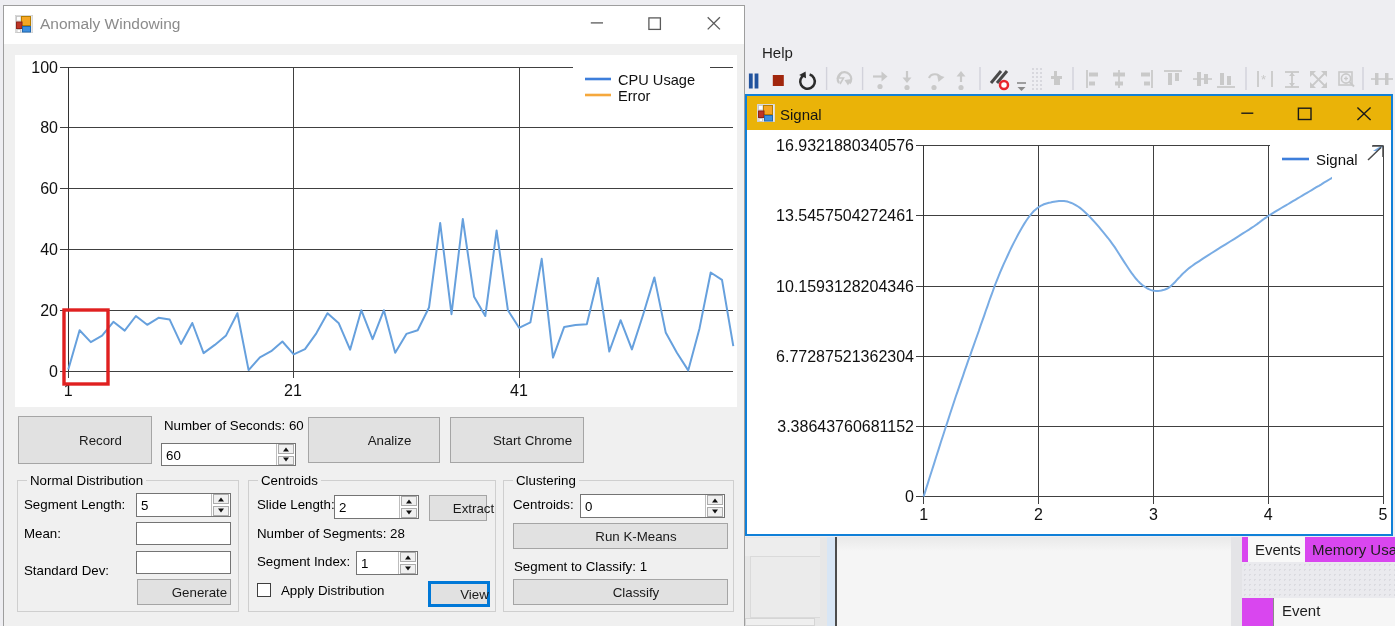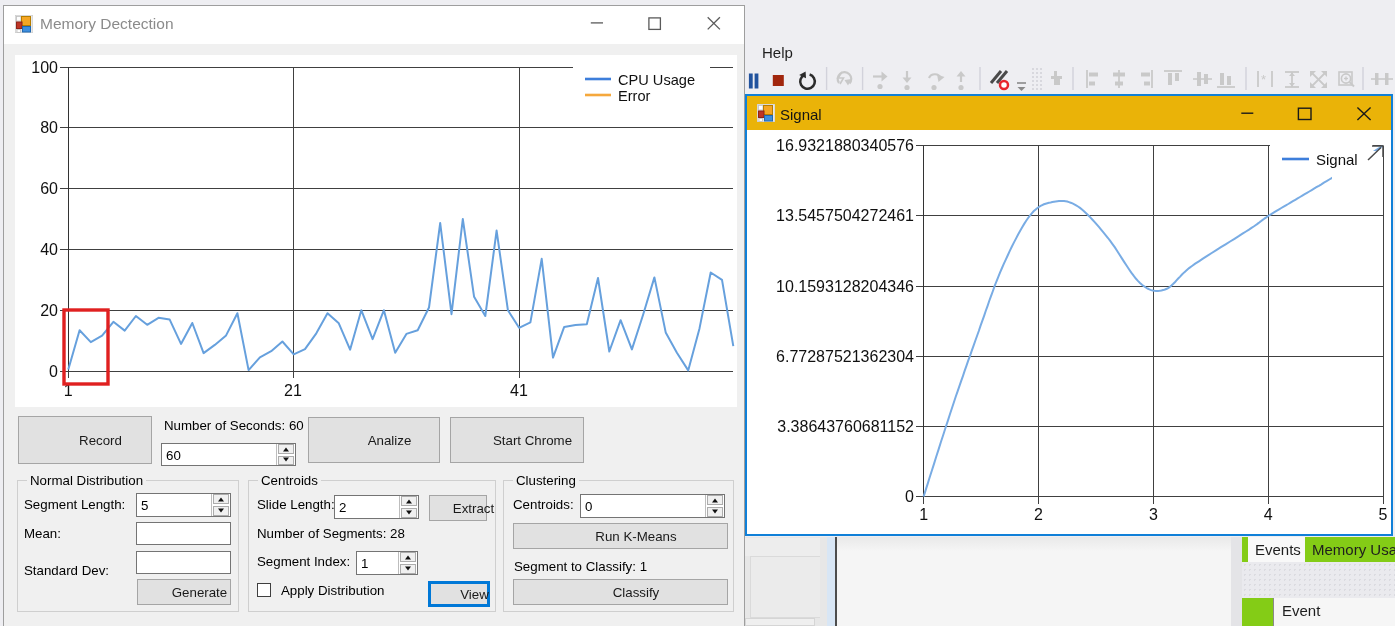--- a/index.html
+++ b/index.html
@@ -136,42 +136,42 @@
     </svg>
 <div class="abs" style="left:745px;top:537px;width:650px;height:89px;background:#F2F2F2;">
 <div class="abs" style="left:0;top:0;width:91px;height:89px;background:#E7E7E7;"></div>
 <div class="abs" style="left:0;top:1px;width:75px;height:18px;background:#EDEDED;"></div>
 <div class="abs" style="left:5px;top:19px;width:70px;height:62px;background:#EBEBEB;border:1px solid #DADADA;border-right:none;"></div>
 <div class="abs" style="left:0;top:81px;width:70px;height:8px;background:#EFEFEF;border:1px solid #D5D5D5;"></div>
 <div class="abs" style="left:82px;top:0;width:8px;height:89px;background:#D8E6F5;"></div>
 <div class="abs" style="left:90px;top:0;width:2px;height:89px;background:#4D4D4D;"></div>
 <div class="abs" style="left:92px;top:0;width:394px;height:89px;background:linear-gradient(#E9E9E9,#F5F5F5 14px);"></div>
 <div class="abs" style="left:486px;top:0;width:11px;height:89px;background:#E4E4E7;"></div>
-<div class="abs" style="left:497px;top:0;width:153px;height:89px;background:#84cc16;">
+<div class="abs" style="left:497px;top:0;width:153px;height:89px;background:#d946ef;">
   <div class="abs" style="left:6px;top:0;width:57px;height:25px;background:#F8F8F8;"></div>
   <div class="abs" style="left:13px;top:4px;font-size:15px;color:#1E1E1E;">Events</div>
   <div class="abs" style="left:70px;top:4px;font-size:15px;color:#1E1E1E;white-space:nowrap;">Memory Usage</div>
   <div class="abs" style="left:0;top:25px;width:153px;height:36px;background:#EAEAEE;background-image:radial-gradient(#DBDBE0 1px, transparent 1px);background-size:5px 5px;"></div>
   <div class="abs" style="left:31px;top:61px;width:122px;height:28px;background:#F6F6F6;border-left:1px solid #8A8A8A;"></div>
   <div class="abs" style="left:40px;top:65px;font-size:15px;color:#1E1E1E;">Event</div>
 </div>
 </div>
 </div>
 
 <div class="abs" id="win1">
   <div class="titlebar"></div>
   <svg class="abs" style="left:11px;top:9px" width="18" height="18" viewBox="0 0 18 18">
     <rect x="0" y="0" width="18" height="18" fill="#E9E9E9" stroke="#C8C8C8" stroke-width="1"></rect>
     <rect x="1.5" y="1.5" width="4.5" height="4.5" fill="#FDFDFD" stroke="#BFBFBF" stroke-width="0.8"></rect>
     <rect x="6.5" y="1.5" width="9" height="9" fill="#F5A623" stroke="#B67D00" stroke-width="1"></rect>
     <rect x="1.5" y="7" width="5.5" height="6.5" fill="#BE3526" stroke="#8E2418" stroke-width="1"></rect>
     <rect x="2" y="14.5" width="3.5" height="3" fill="#FDFDFD" stroke="#BFBFBF" stroke-width="0.8"></rect>
     <rect x="7.5" y="11.5" width="8" height="5.5" fill="#3E8EDE" stroke="#2068B0" stroke-width="1"></rect>
   </svg>
-  <div class="title">Memory Dectection</div>
+  <div class="title">Anomaly Windowing</div>
   <svg class="abs" style="left:580px;top:8px" width="150" height="26" viewBox="0 0 150 26">
     <g stroke="#5A5A5A" stroke-width="1.3" fill="none">
       <line x1="6.8" y1="8.9" x2="19" y2="8.9"></line>
       <rect x="64.9" y="3.9" width="11.5" height="11.5"></rect>
       <line x1="123.7" y1="3.2" x2="135.9" y2="15.4"></line>
         <line x1="135.9" y1="3.2" x2="123.7" y2="15.4"></line>
     </g>
   </svg>
 
   <svg class="abs" style="left:11px;top:49px;" width="722" height="352" viewBox="0 0 722 352" id="c1">

